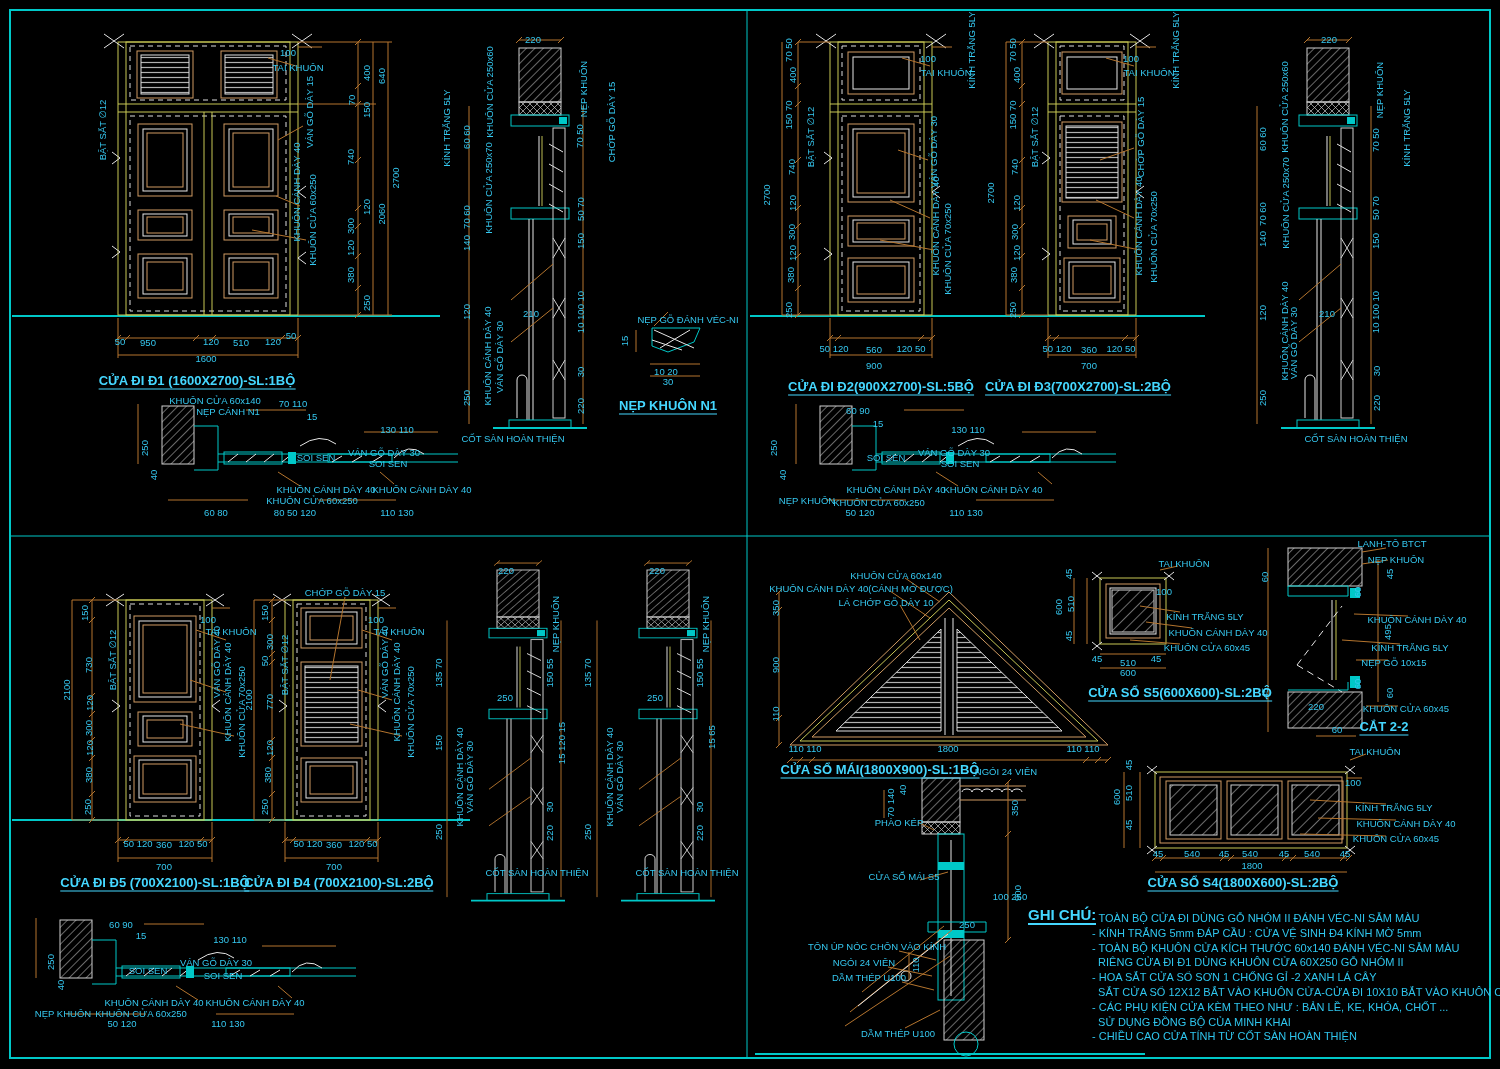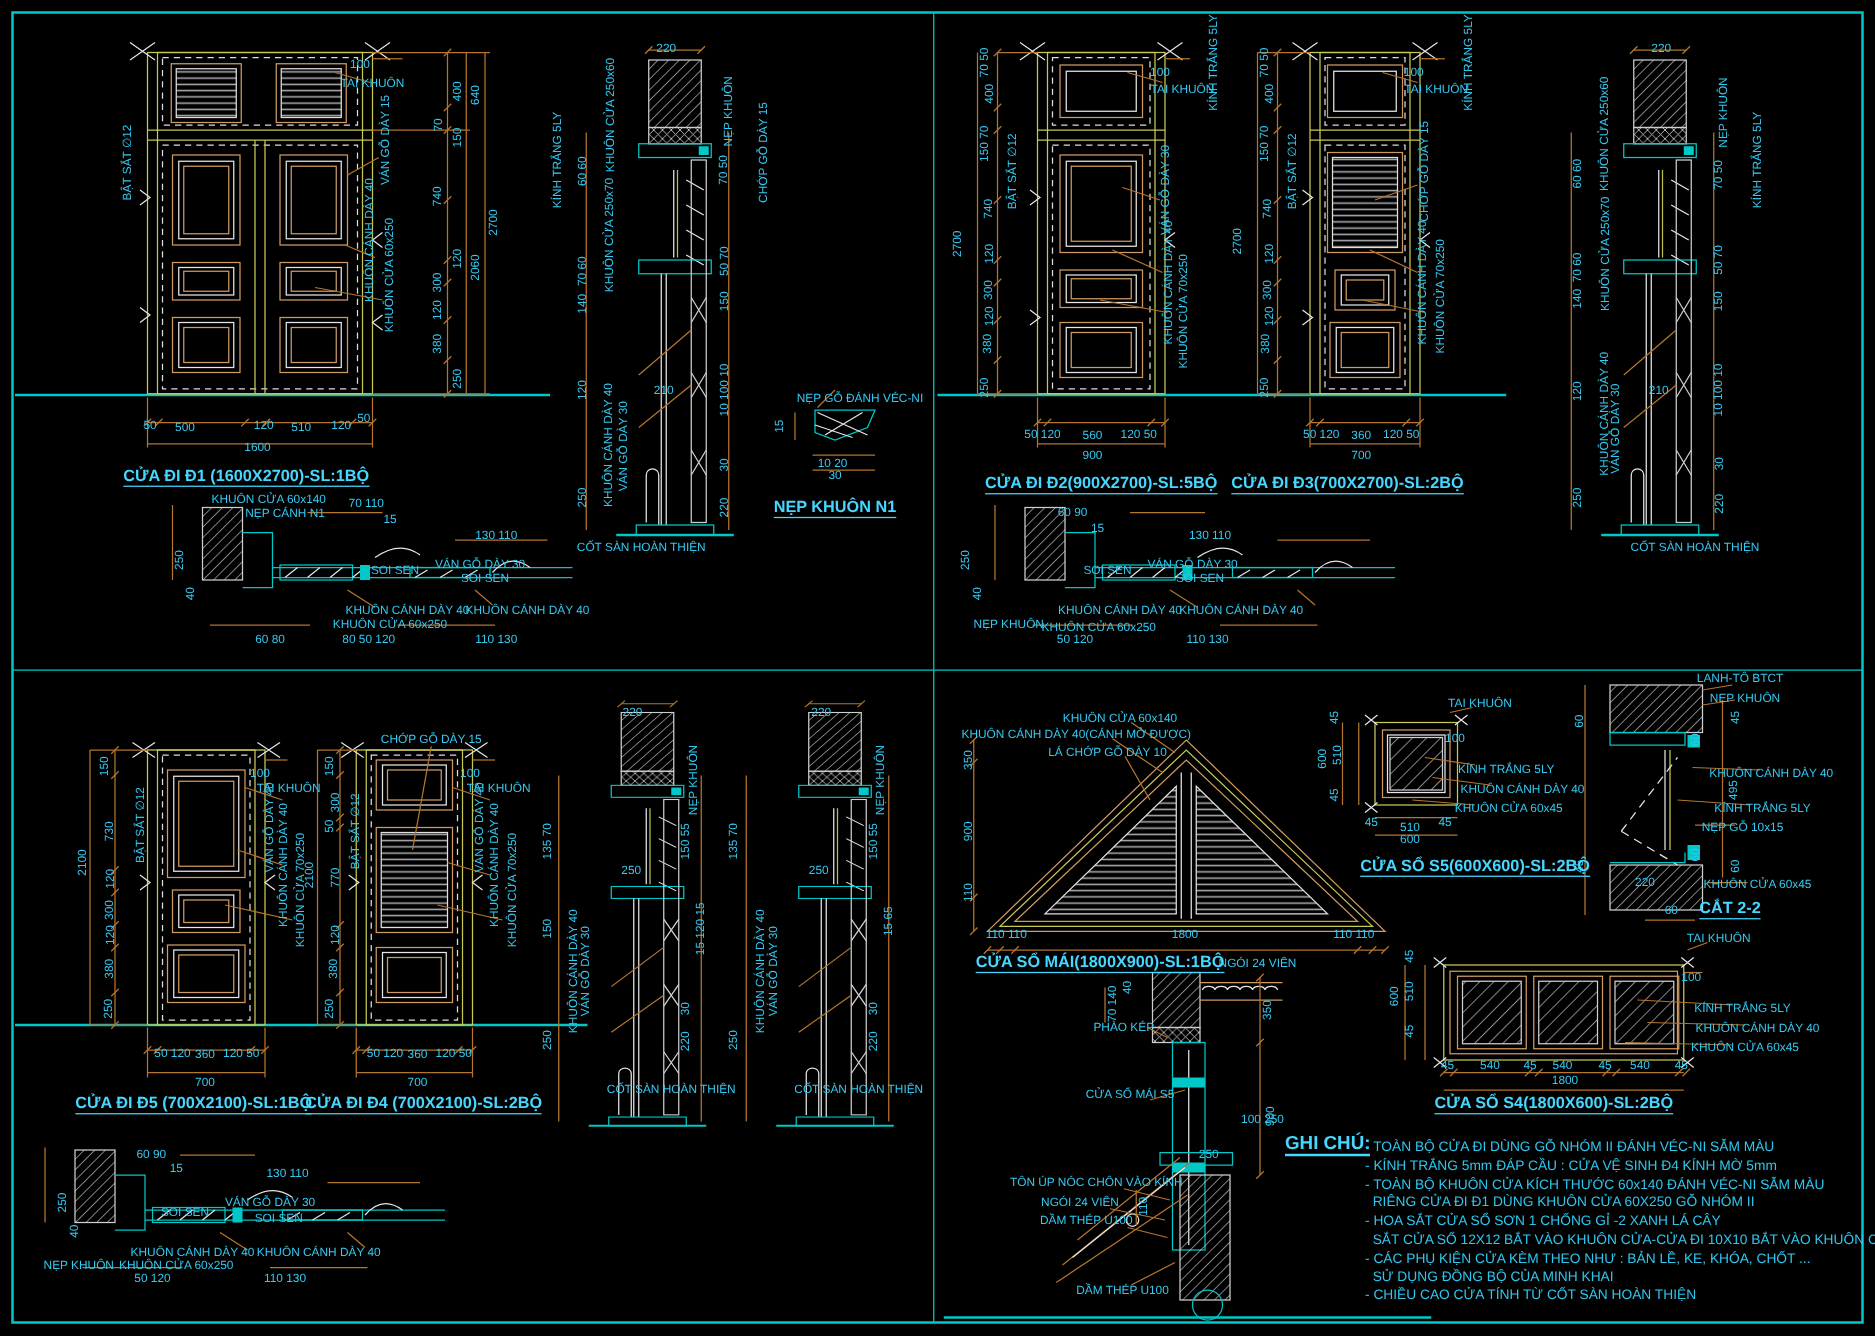--- a/index.html
+++ b/index.html
@@ -411,21 +411,21 @@
       <span class="ann rot" style="left: 350px; top: 157px;">740</span>
       <span class="ann rot" style="left: 366px; top: 207px;">120</span>
       <span class="ann rot" style="left: 350px; top: 226px;">300</span>
       <span class="ann rot" style="left: 350px; top: 248px;">120</span>
       <span class="ann rot" style="left: 350px; top: 275px;">380</span>
       <span class="ann rot" style="left: 366px; top: 303px;">250</span>
       <span class="ann rot" style="left: 381px; top: 76px;">640</span>
       <span class="ann rot" style="left: 381px; top: 214px;">2060</span>
       <span class="ann rot" style="left: 395px; top: 178px;">2700</span>
       <span class="ann" style="left: 120px; top: 341px;">50</span>
-      <span class="ann" style="left: 148px; top: 342px;">500</span>
+      <span class="ann" style="left: 148px; top: 342px;">950</span>
       <span class="ann" style="left: 211px; top: 341px;">120</span>
       <span class="ann" style="left: 241px; top: 342px;">510</span>
       <span class="ann" style="left: 273px; top: 341px;">120</span>
       <span class="ann" style="left: 291px; top: 335px;">50</span>
       <span class="ann" style="left: 206px; top: 358px;">1600</span>
       <span class="ann" style="left: 533px; top: 39px;">220</span>
       <span class="ann rot" style="left: 489px; top: 92px;">KHUÔN CỬA 250x60</span>
       <span class="ann rot" style="left: 446px; top: 128px;">KÍNH TRẮNG 5LY</span>
       <span class="ann rot" style="left: 583px; top: 89px;">NẸP KHUÔN</span>
       <span class="ann rot" style="left: 611px; top: 122px;">CHỚP GỖ DÀY 15</span>

